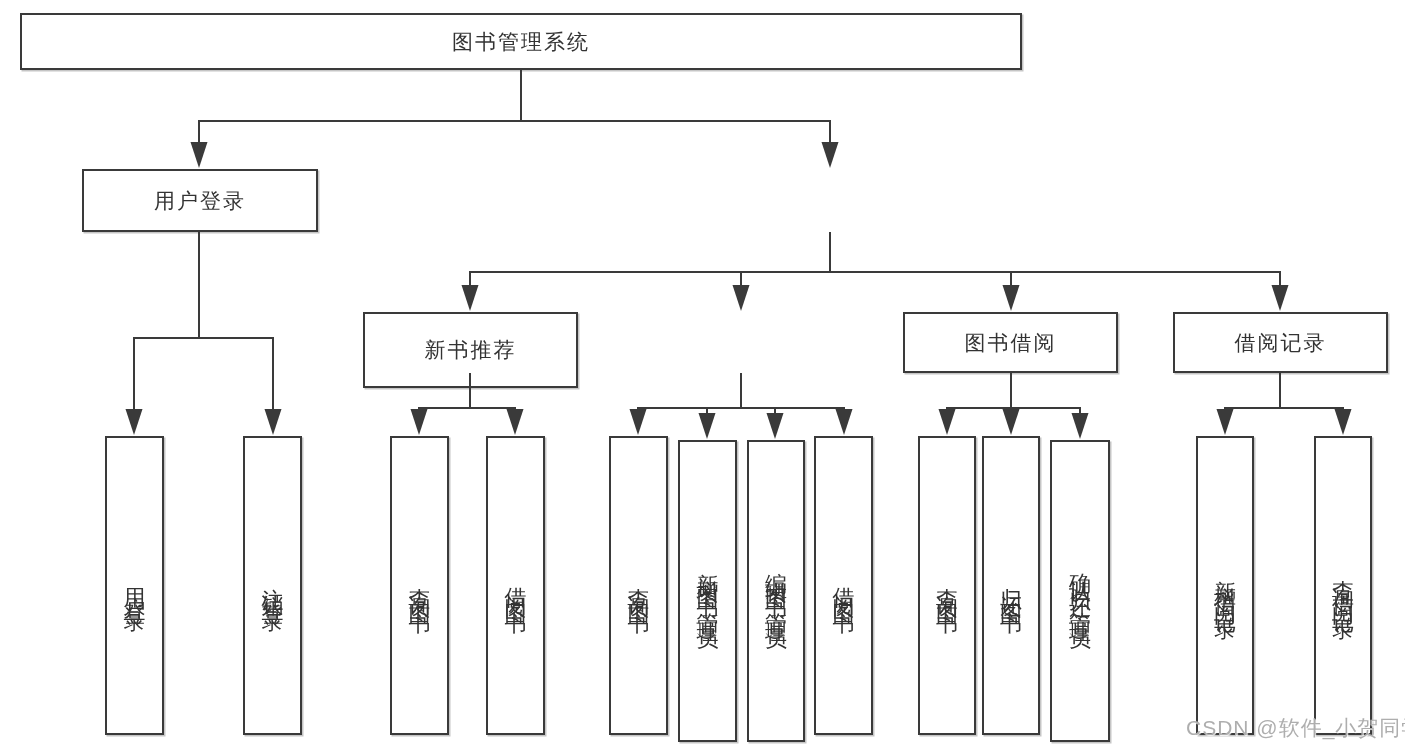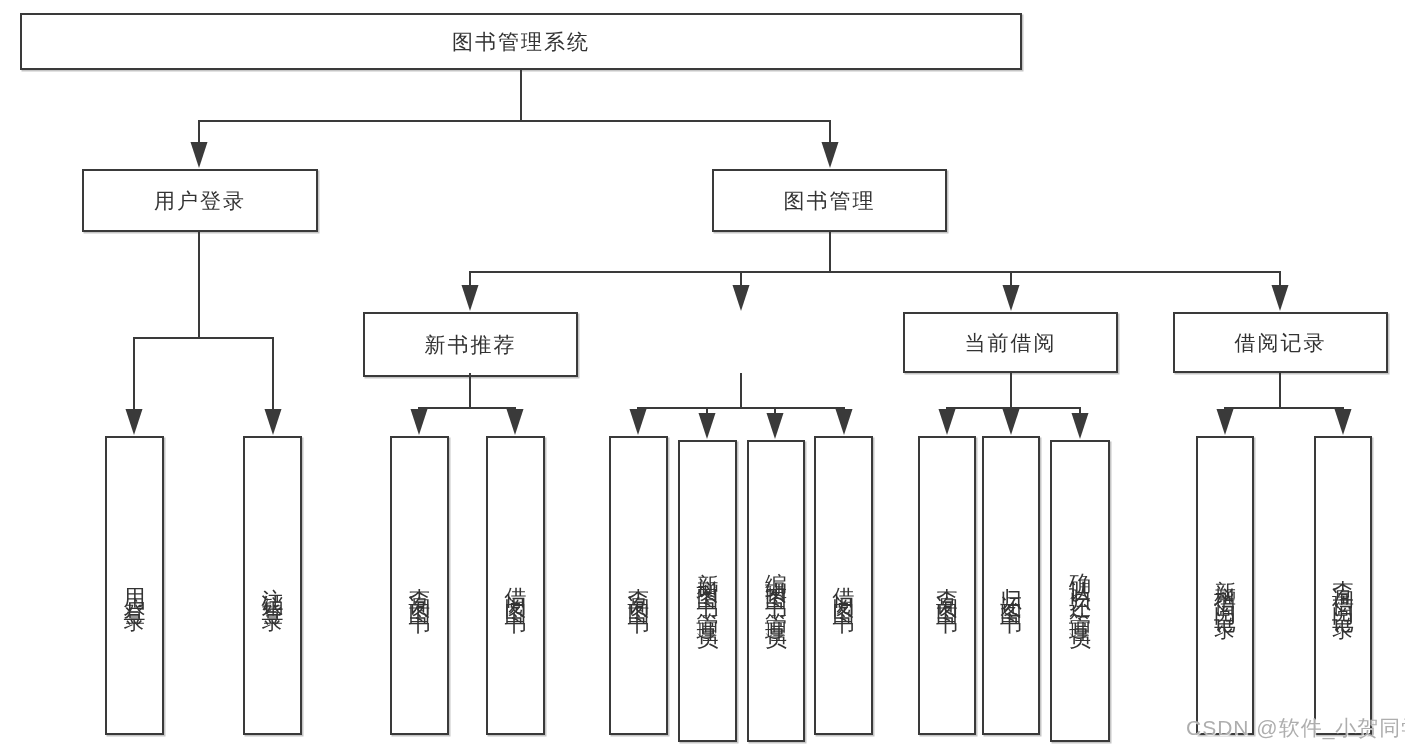--- a/index.html
+++ b/index.html
@@ -88,29 +88,26 @@
     </g>
   </svg>
 
   <div class="node h" style="left:20px;top:13px;width:1002px;height:57px">
     <span class="label">图书管理系统</span>
   </div>
 
   <div class="node h" style="left:82px;top:169px;width:236px;height:63px">
     <span class="label">用户登录</span>
   </div>
-  <div class="node h" style="left:712px;top:169px;width:235px;height:63px">
-    <span class="label">图书管理</span>
-  </div>
 
-  <div class="node h" style="left:363px;top:312px;width:215px;height:65px">
+  <div class="node h" style="left:363px;top:312px;width:215px;height:76px">
     <span class="label">新书推荐</span>
   </div>
   <div class="node h" style="left:903px;top:312px;width:215px;height:61px">
-    <span class="label">当前借阅</span>
+    <span class="label">图书借阅</span>
   </div>
   <div class="node h" style="left:1173px;top:312px;width:215px;height:61px">
     <span class="label">借阅记录</span>
   </div>
 
   <div class="node v" style="left:105px;top:436px;width:59px;height:299px">
     <span class="label">用户登录</span>
   </div>
   <div class="node v" style="left:243px;top:436px;width:59px;height:299px">
     <span class="label">注销登录</span>

